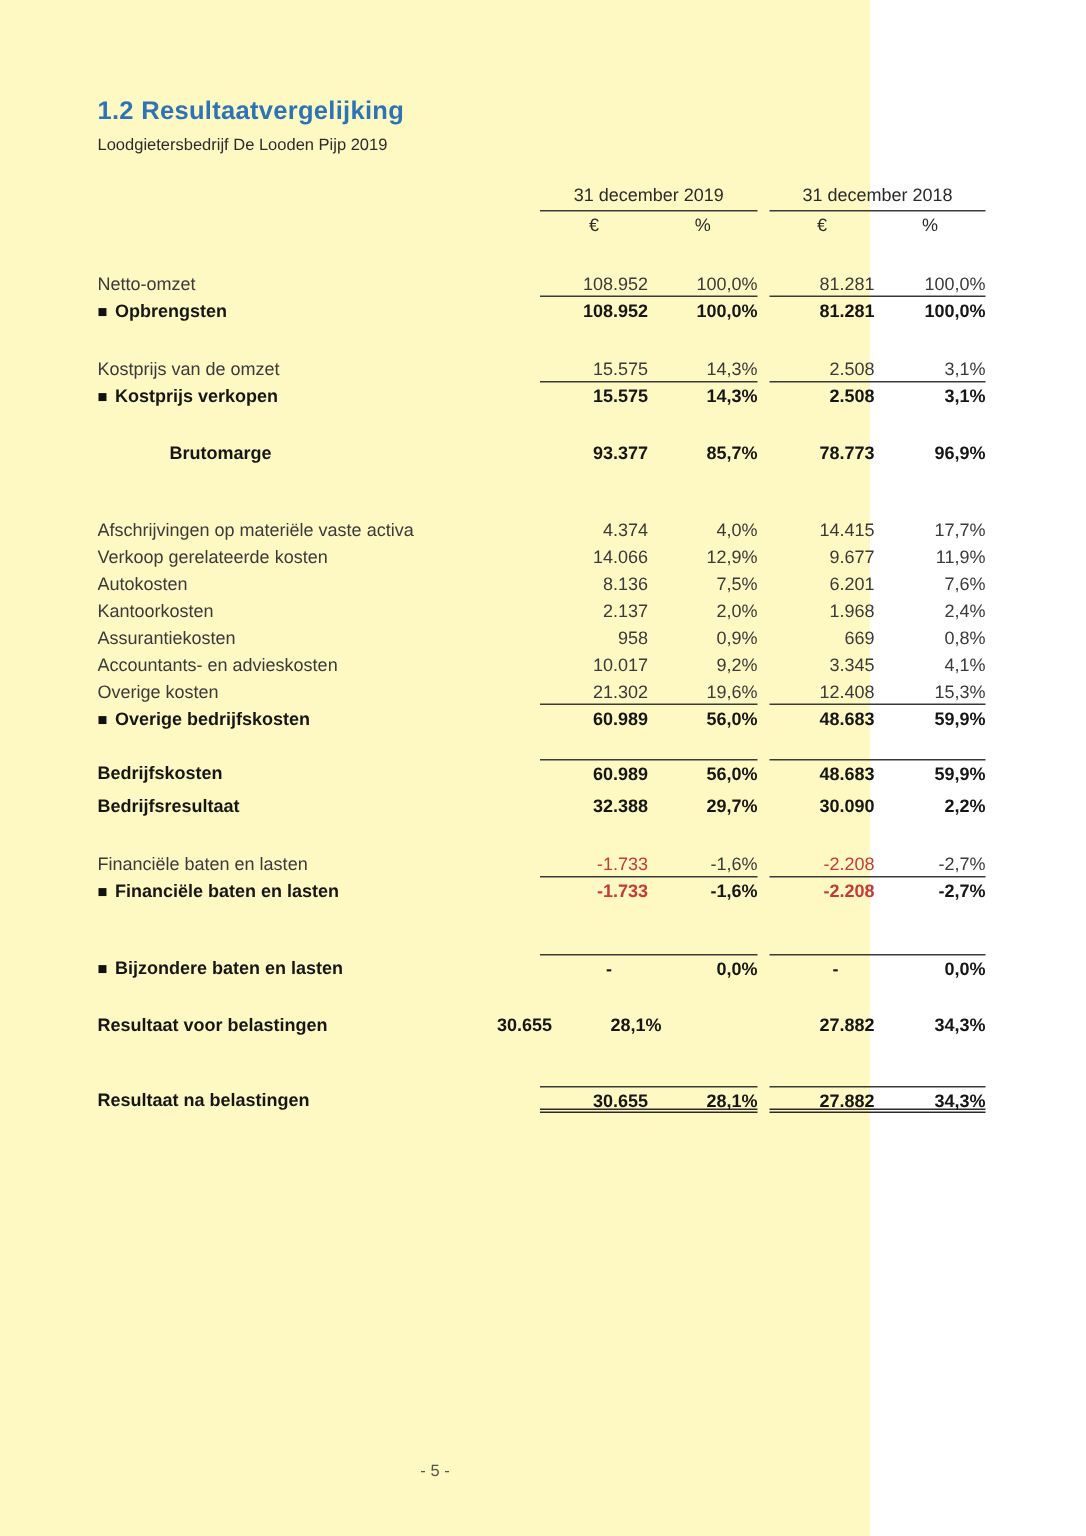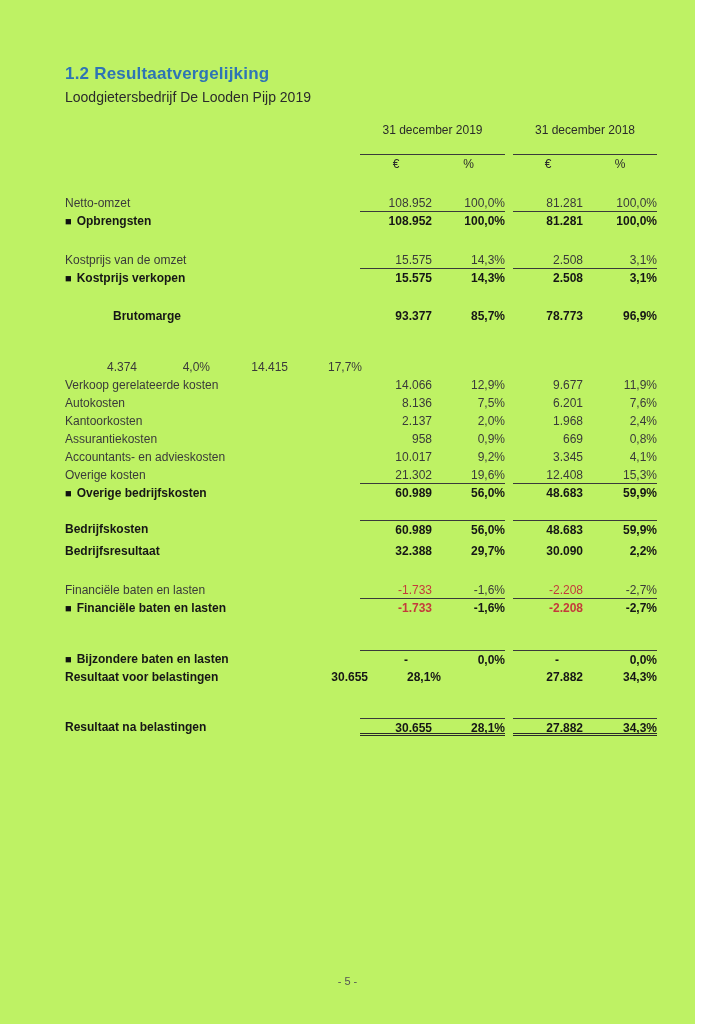--- a/index.html
+++ b/index.html
@@ -5,53 +5,53 @@
   * { margin: 0; padding: 0; box-sizing: border-box; }
   html, body { background: #ffffff; }
   body {
     width: 724px; height: 1024px;
     font-family: "Liberation Sans", "DejaVu Sans", sans-serif;
     position: relative;
     color: #3a3a3a;
   }
   .page {
     position: relative;
-    width: 695px; height: 1024px;
-    background: #bef264;
+    width: 580px; height: 1024px;
+    background: #fef9c3;
     padding: 63px 67px 0 65px;
   }
   .title {
     color: var(--accent, #2e74b5);
     font-size: 17px;
     font-weight: 700;
     line-height: 21px;
     letter-spacing: 0.2px;
   }
   .subtitle {
     margin-top: 6px;
-    font-size: 14px;
+    font-size: 11px;
     color: #2b2b2b;
     line-height: 14px;
   }
   .fin-table { width: 592px; margin-top: 19px; }
   .trow { display: flex; align-items: stretch; }
   .lbl { flex: 1 1 auto; white-space: nowrap; overflow: hidden; }
   .g { display: flex; flex: 0 0 auto; }
   .g1 { width: 145px; }
   .gsp { width: 8px; flex: 0 0 auto; }
   .g2 { width: 144px; }
   .g1 .ce { width: 72px; } .g1 .cp { width: 73px; }
   .g2 .ce { width: 70px; } .g2 .cp { width: 74px; }
   .ce, .cp { text-align: right; }
   .ce.dash, .cp.dash { padding-right: 24px; }
   
   .head-row { margin-top: 0; }
   .grp-head {
     font-size: 12px; color: #2b2b2b; text-align: center;
-    padding-bottom: 17px; border-bottom: 1px solid #3a3a3a;
+    padding-bottom: 3px; border-bottom: 1px solid #3a3a3a;
   }
   .unit-row { height: 19px; line-height: 19px; font-size: 12px; color: #2b2b2b; }
   .unit-row .ce, .unit-row .cp { text-align: center; }
   
   .drow { height: 18px; line-height: 18px; font-size: 12px; }
   .drow.bold { font-weight: 700; color: #161616; }
   .drow .red { color: var(--neg, #c43b3b); }
   .rule-below.g { border-bottom: 1px solid #3a3a3a; }
   .rule-above.g { border-top: 1px solid #3a3a3a; }
   .double-below.g { border-bottom: 3px double #2a2a2a; }
@@ -158,20 +158,21 @@
             <div class="ce">93.377</div>
             <div class="cp">85,7%</div>
           </div>
           <div class="gsp"></div>
           <div class="g g2">
             <div class="ce">78.773</div>
             <div class="cp">96,9%</div>
           </div>
         </div>
         <div class="trow drow" style="margin-top: 33px;">
+          <div class="lbl"><span>Afschrijvingen op materiële vaste activa</span></div>
           <div class="g g1">
             <div class="ce">4.374</div>
             <div class="cp">4,0%</div>
           </div>
           <div class="gsp"></div>
           <div class="g g2">
             <div class="ce">14.415</div>
             <div class="cp">17,7%</div>
           </div>
         </div>
@@ -312,21 +313,21 @@
           <div class="g g1 rule-above">
             <div class="ce dash">-</div>
             <div class="cp">0,0%</div>
           </div>
           <div class="gsp"></div>
           <div class="g g2 rule-above">
             <div class="ce dash">-</div>
             <div class="cp">0,0%</div>
           </div>
         </div>
-        <div class="trow drow bold" style=" gap: 32px;">
+        <div class="trow drow bold" style="margin-top: 20px; gap: 32px;">
           <div class="lbl"><span>Resultaat voor belastingen</span></div>
           <div class="g g1">
             <div class="ce">30.655</div>
             <div class="cp">28,1%</div>
           </div>
           <div class="gsp"></div>
           <div class="g g2">
             <div class="ce">27.882</div>
             <div class="cp">34,3%</div>
           </div>

